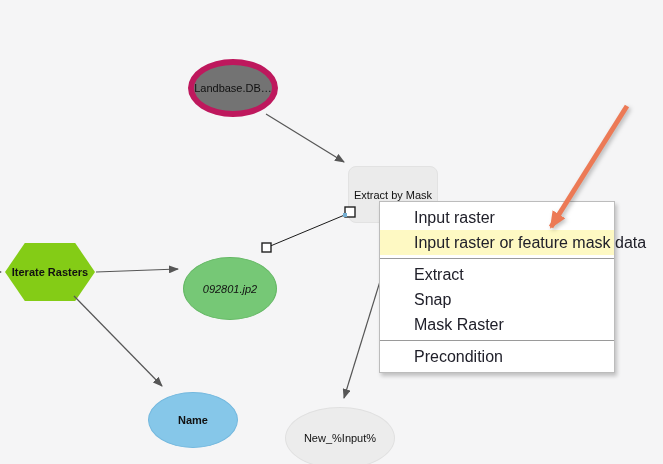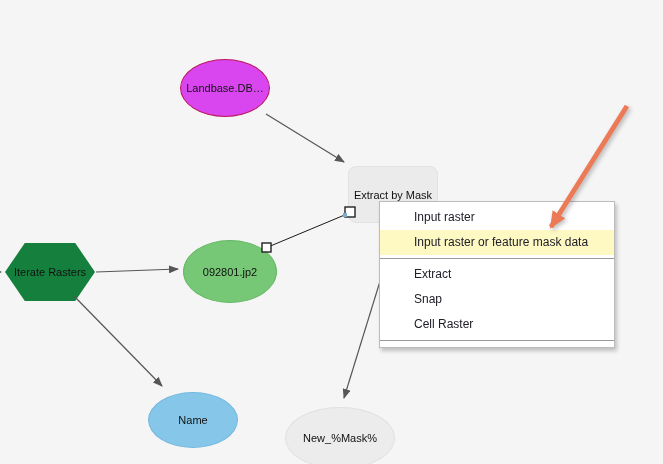--- a/index.html
+++ b/index.html
@@ -6,43 +6,44 @@
   body{font-family:"Liberation Sans","DejaVu Sans",sans-serif;}
   #stage{
     position:relative;width:663px;height:464px;overflow:hidden;
     background:#f5f5f6;
   }
   .node{
     position:absolute;display:flex;align-items:center;justify-content:center;
     font-size:11px;color:#111;text-align:center;z-index:1;box-sizing:border-box;
   }
   .ellipse{border-radius:50%;}
-  .node-landbase{left:180px;top:59px;width:90px;height:58px;background:#d946ef;border:1px solid #be185d;}
-  .node-raster{left:183px;top:240px;width:94px;height:63px;background:#76c876;border:1px solid #65b865;}
-  .node-name{left:148px;top:392px;width:90px;height:56px;background:#86c7e9;border:1px solid #74b8de;}
+  .node-landbase{left:188px;top:59px;width:90px;height:58px;background:#737373;border:6px solid #be185d;}
+  .node-raster{left:183px;top:257px;width:94px;height:63px;background:#76c876;border:1px solid #65b865;font-style:italic;}
+  .node-name{left:148px;top:392px;width:90px;height:56px;background:#86c7e9;border:1px solid #74b8de;font-weight:bold;}
   .node-output{left:285px;top:407px;width:110px;height:62px;background:#ececec;border:1px solid #e0e0e0;}
   .node-hex{
-    left:5px;top:243px;width:90px;height:58px;background:#15803d;
+    left:5px;top:243px;width:90px;height:58px;background:#84cc16;
     clip-path:polygon(0% 50%,22% 0%,78% 0%,100% 50%,78% 100%,22% 100%);
+    font-weight:bold;
   }
   .node-tool{
     left:348px;top:166px;width:90px;height:57px;background:#ebebeb;
     border:1px solid #e2e2e2;border-radius:8px;z-index:1;text-align:center;
   }
   .layer{position:absolute;left:0;top:0;width:663px;height:464px;pointer-events:none;}
   #connector-layer{z-index:2;}
   #annotation-layer{z-index:6;}
   
   .menu{
     position:absolute;left:379px;top:201px;width:236px;box-sizing:border-box;
     background:#ffffff;border:1px solid #bcbcbc;padding:3px 0;
     box-shadow:2px 3px 4px rgba(0,0,0,0.22);z-index:5;
   }
   .menu-item{
-    height:25px;line-height:25px;padding-left:34px;font-size:12px;color:#20202a;
+    height:25px;line-height:25px;padding-left:34px;font-size:16px;color:#20202a;
     white-space:nowrap;cursor:default;
   }
   .menu-item.highlighted{background:#fef9c3;}
   .menu-sep{border-top:1px solid #9a9a9a;margin:3px 0;height:0;}
 </style>
 </head>
 <body>
 
 <div id="stage">
 
@@ -56,21 +57,21 @@
 
   <div class="node ellipse node-raster">
     <span>092801.jp2</span>
   </div>
 
   <div class="node ellipse node-name">
     <span>Name</span>
   </div>
 
   <div class="node ellipse node-output">
-    <span>New_%Mask%</span>
+    <span>New_%Input%</span>
   </div>
 
   <div class="node node-tool">
     <span>Extract by Mask</span>
   </div>
 
   <svg id="connector-layer" class="layer">
     <defs>
       <marker id="ah" markerUnits="userSpaceOnUse" markerWidth="10" markerHeight="8" refX="9" refY="4" orient="auto">
         <path d="M0,0 L10,4 L0,8 Z" fill="#565656"></path>
@@ -89,21 +90,22 @@
     <rect x="345" y="207" width="10" height="10" fill="#ffffff" stroke="#222" stroke-width="1.4"></rect>
     <rect x="343" y="213" width="4" height="4" fill="#74aed2"></rect>
   </svg>
 
   <div class="menu">
     <div class="menu-item">Input raster</div>
     <div class="menu-item highlighted">Input raster or feature mask data</div>
     <div class="menu-sep"></div>
     <div class="menu-item">Extract</div>
     <div class="menu-item">Snap</div>
-    <div class="menu-item">Cell Raster</div>
+    <div class="menu-item">Mask Raster</div>
     <div class="menu-sep"></div>
+    <div class="menu-item">Precondition</div>
   </div>
 
   <svg id="annotation-layer" class="layer">
     <line x1="627" y1="106" x2="551" y2="227" stroke="#ec7a56" stroke-width="5" marker-end="url(#ahO)" style="filter:drop-shadow(2px 2px 2px rgba(0,0,0,0.25));"></line>
   </svg>
 
 </div>
 
 </body></html>

